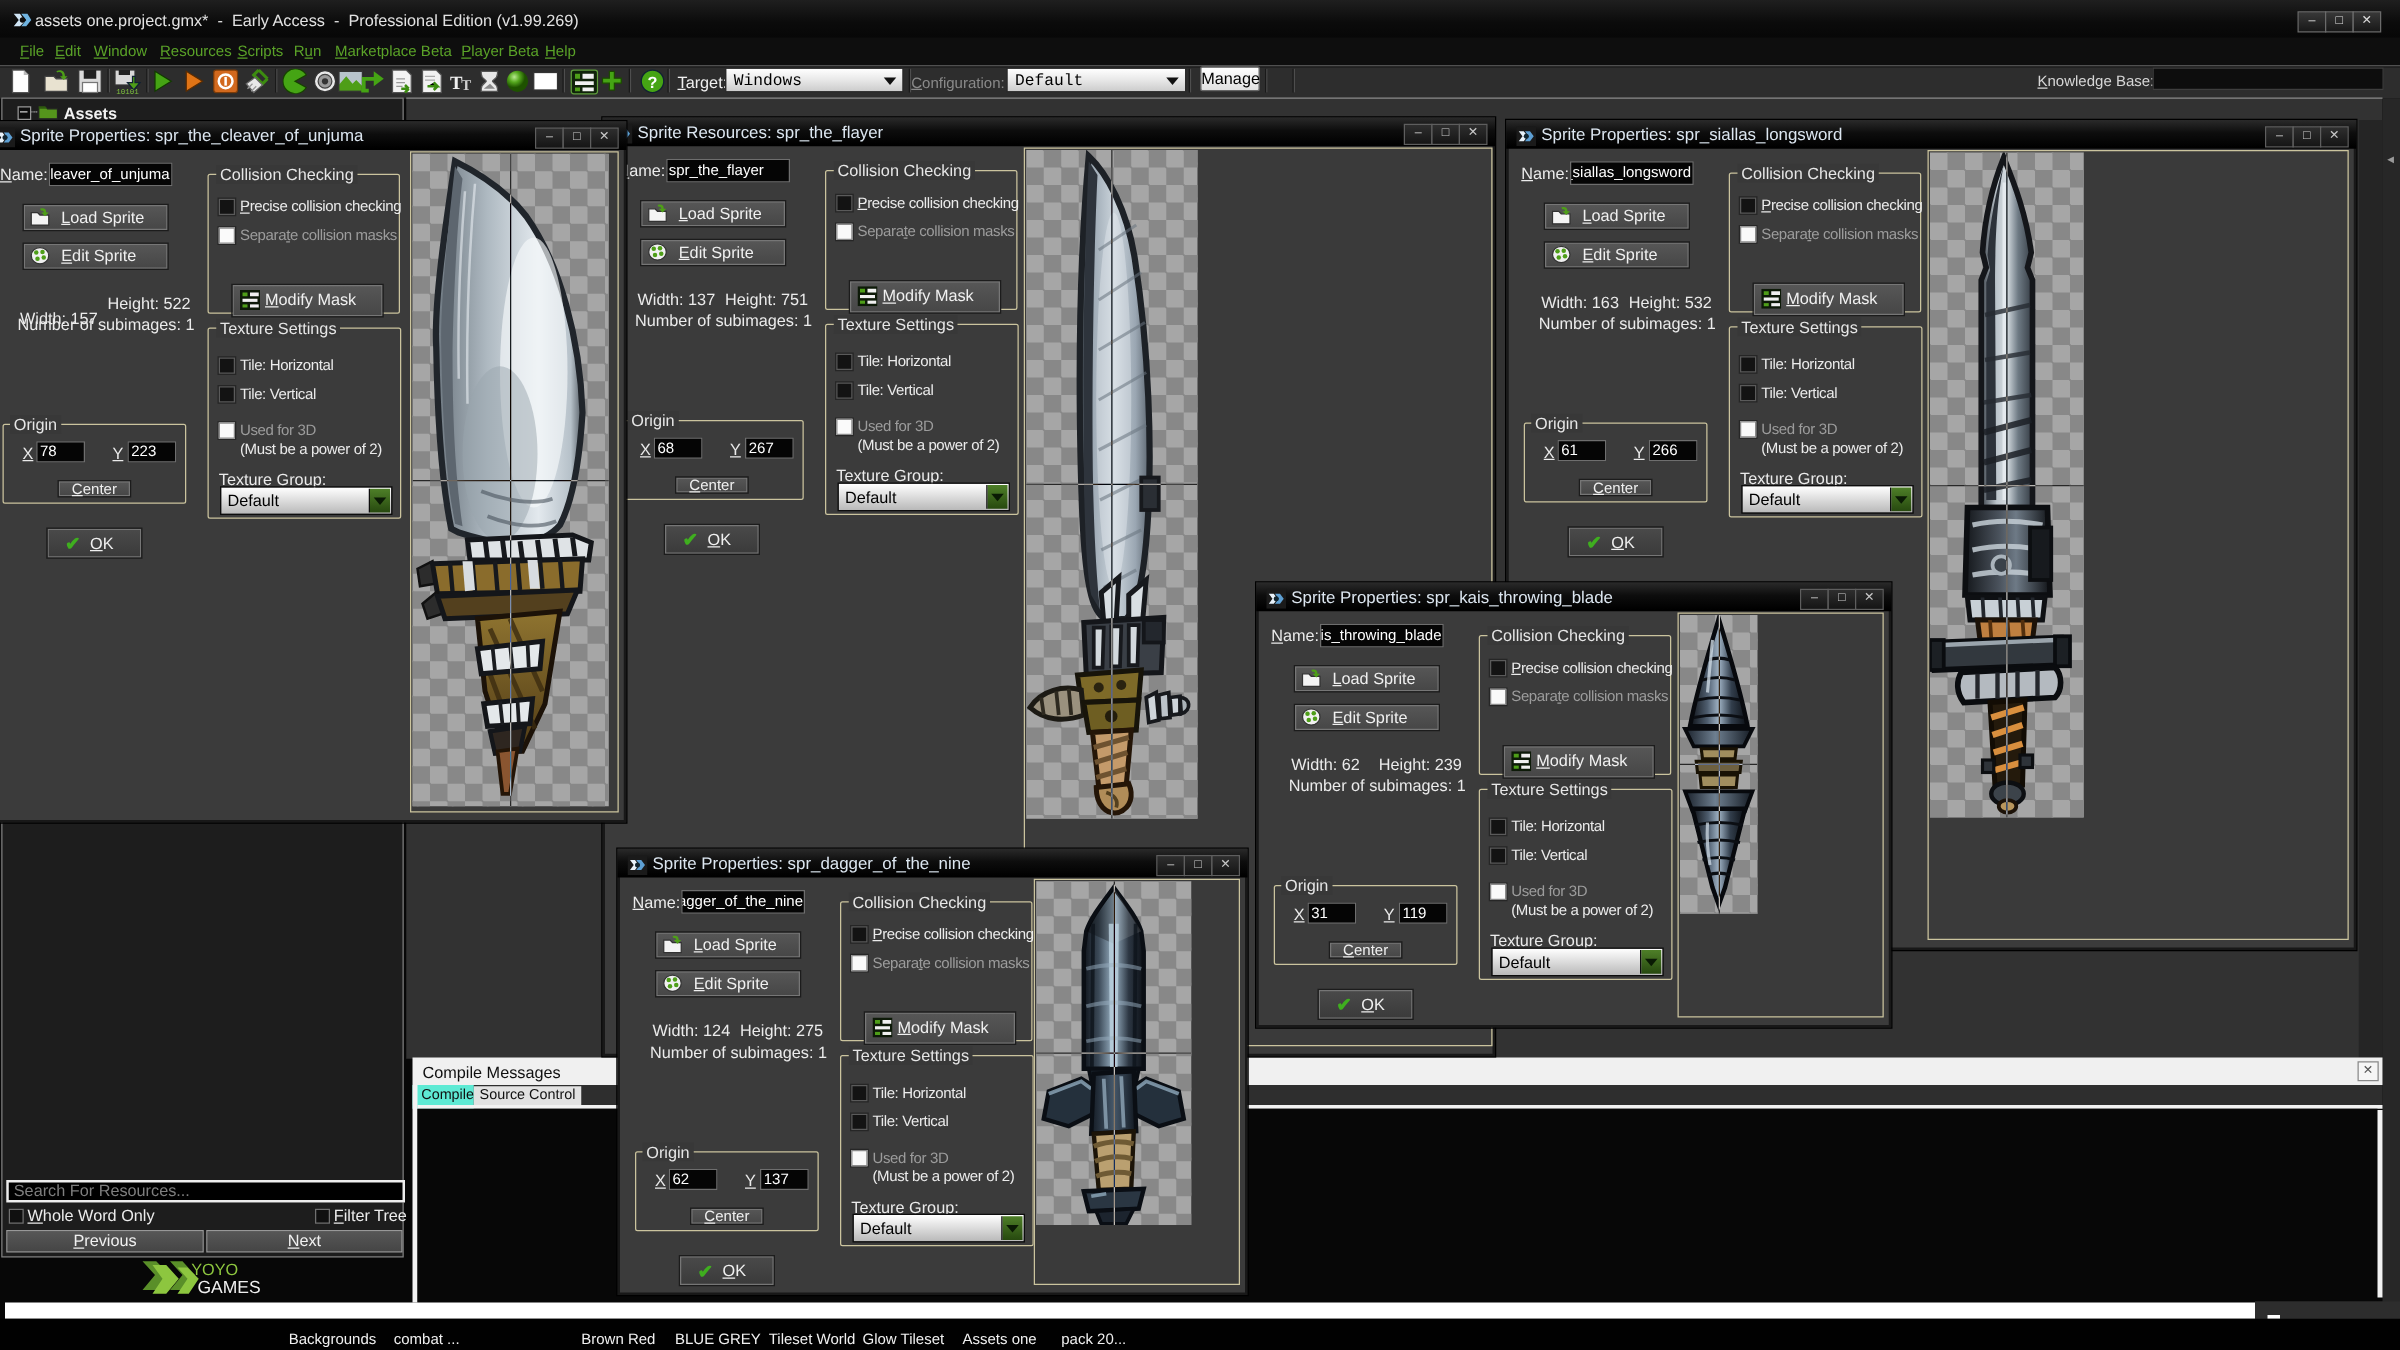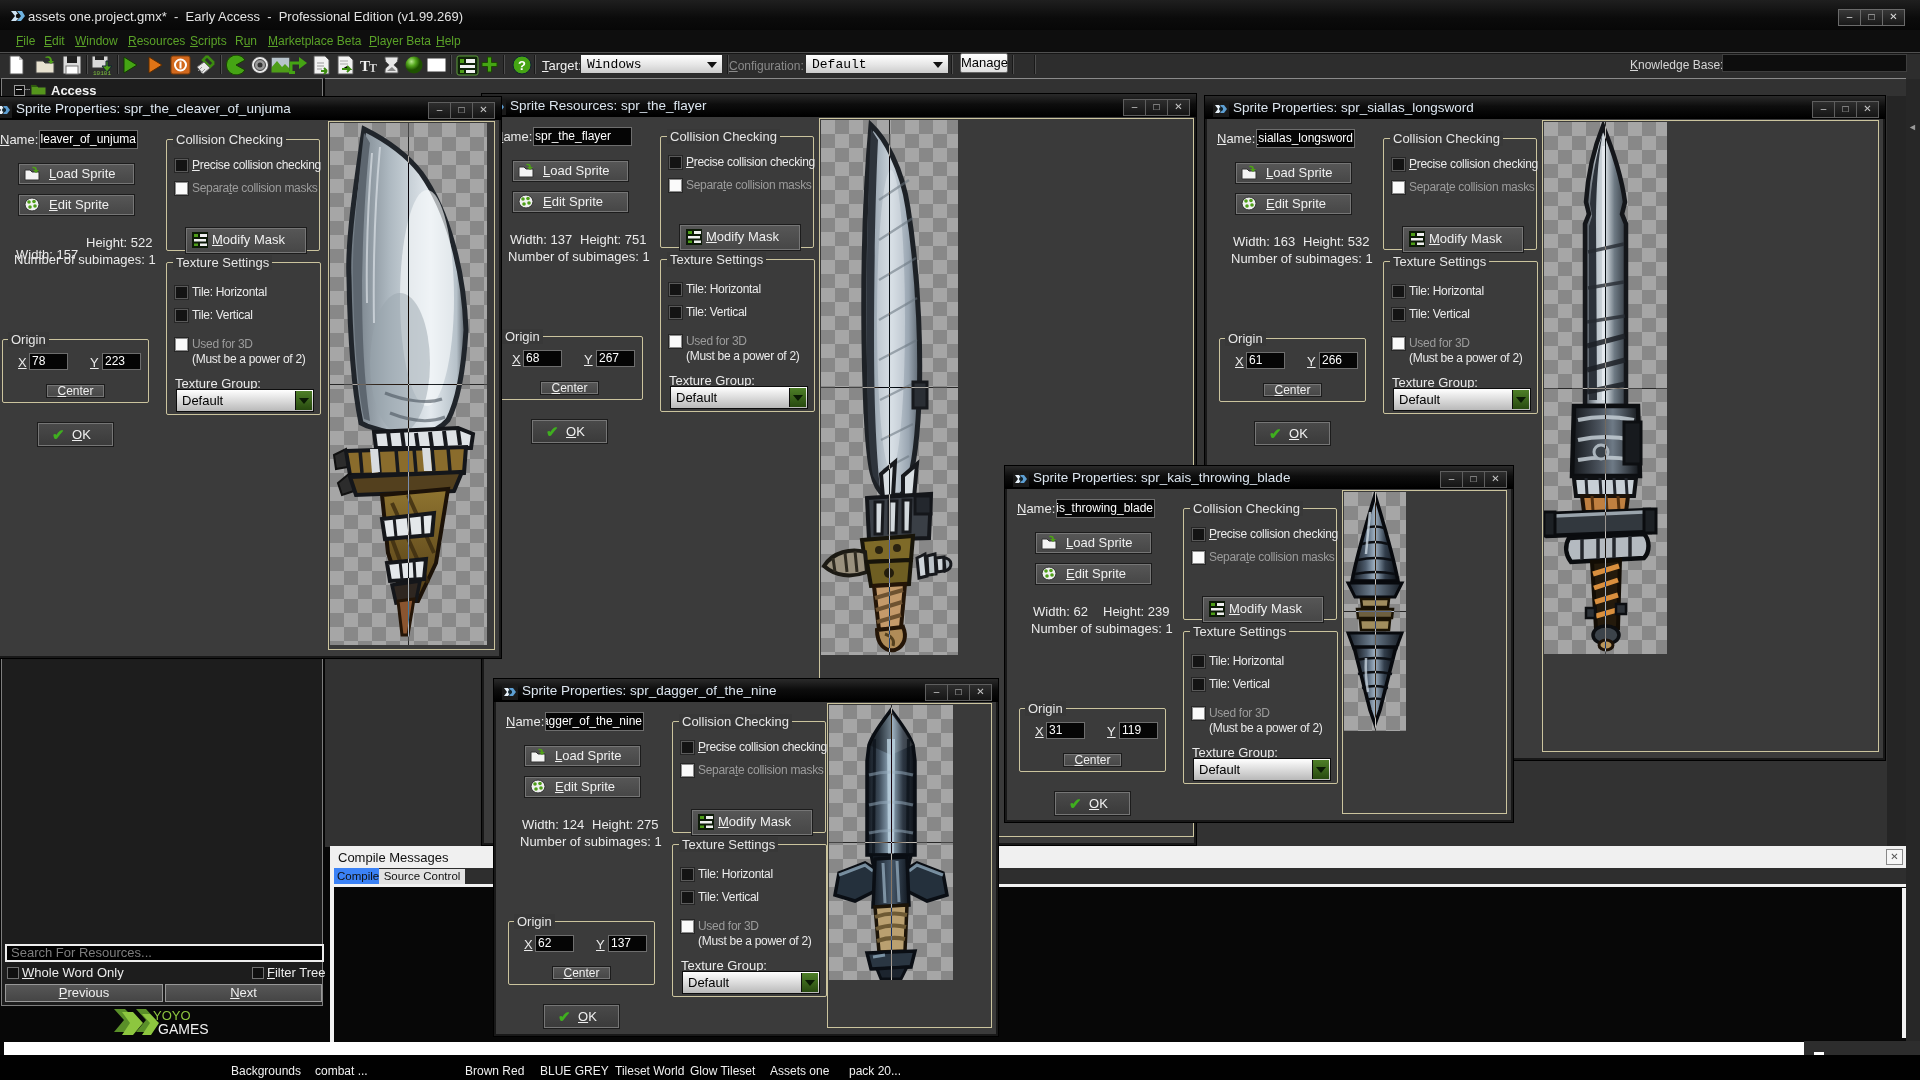--- a/index.html
+++ b/index.html
@@ -214,28 +214,28 @@
 <div id="rightstrip" class="abs"></div>
 <div class="abs" style="left:1908px;top:122px;color:#9a9a9a;font-size:9px">◄</div>
 
 <div class="abs" style="left:14px;top:85px;width:9px;height:9px;background:#0d0d0d;border:1px solid #9a9a9a"></div>
 <div class="abs" style="left:16px;top:89px;width:6px;height:1px;background:#cfcfcf"></div>
 <div class="abs" style="left:25px;top:89px;width:5px;height:1px;background:#666;background-image:linear-gradient(90deg,#888 1px,transparent 1px);background-size:2px 1px"></div>
 <svg class="abs" style="left:30px;top:83px" width="17" height="13" viewBox="0 0 17 13">
     <path d="M1 2 L6 2 L8 4 L16 4 L16 12 L1 12 Z" fill="#55951c" stroke="#222"></path>
     <path d="M1 2 L6 2 L8 4 L1 4 Z" fill="#2e5a0e"></path>
   </svg>
-<div class="abs" style="left:51px;top:83px;font-size:13px;font-weight:bold;color:#f2f2f2">Access</div>
+<div class="abs" style="left:51px;top:83px;font-size:13px;font-weight:bold;color:#f2f2f2">Assets</div>
 
 <div id="cmheader" class="abs">
     <span style="position:absolute;left:8px;top:4px">Compile Messages</span>
   </div>
 <div class="abs" style="left:1886px;top:849px;width:15px;height:14px;background:#f6f6f6;border:1px solid #888;color:#555;font-size:10px;text-align:center;line-height:13px">✕</div>
 <div id="cmtabs" class="abs"></div>
-<div class="tab abs" style="left:330px;top:868px;width:49px;height:19px;background:#3b82f6;line-height:17px;text-align:left;padding-left:7px;box-sizing:border-box;font-size:11.5px">Compile</div>
+<div class="tab abs" style="left:330px;top:868px;width:49px;height:19px;background:#5eead4;line-height:17px;text-align:left;padding-left:7px;box-sizing:border-box;font-size:11.5px">Compile</div>
 <div class="tab abs" style="left:379px;top:869px;width:86px;height:15px;background:#e2e2e2;line-height:15px;font-size:11.5px">Source Control</div>
 <div class="abs wline" style="left:330px;top:868px;width:4px;height:174px"></div>
 <div class="abs wline" style="left:334px;top:884px;width:1572px;height:3px"></div>
 <div id="cmcontent" class="abs"></div>
 <div class="abs wline" style="left:1902px;top:888px;width:4px;height:150px"></div>
 
 <div id="searchbox" class="abs">Search For Resources...</div>
 <div class="abs scb" style="left:7px;top:967px"></div>
 <div class="abs slab" style="left:22px;top:965px"><u>W</u>hole Word Only</div>
 <div class="abs scb" style="left:252px;top:967px"></div>

